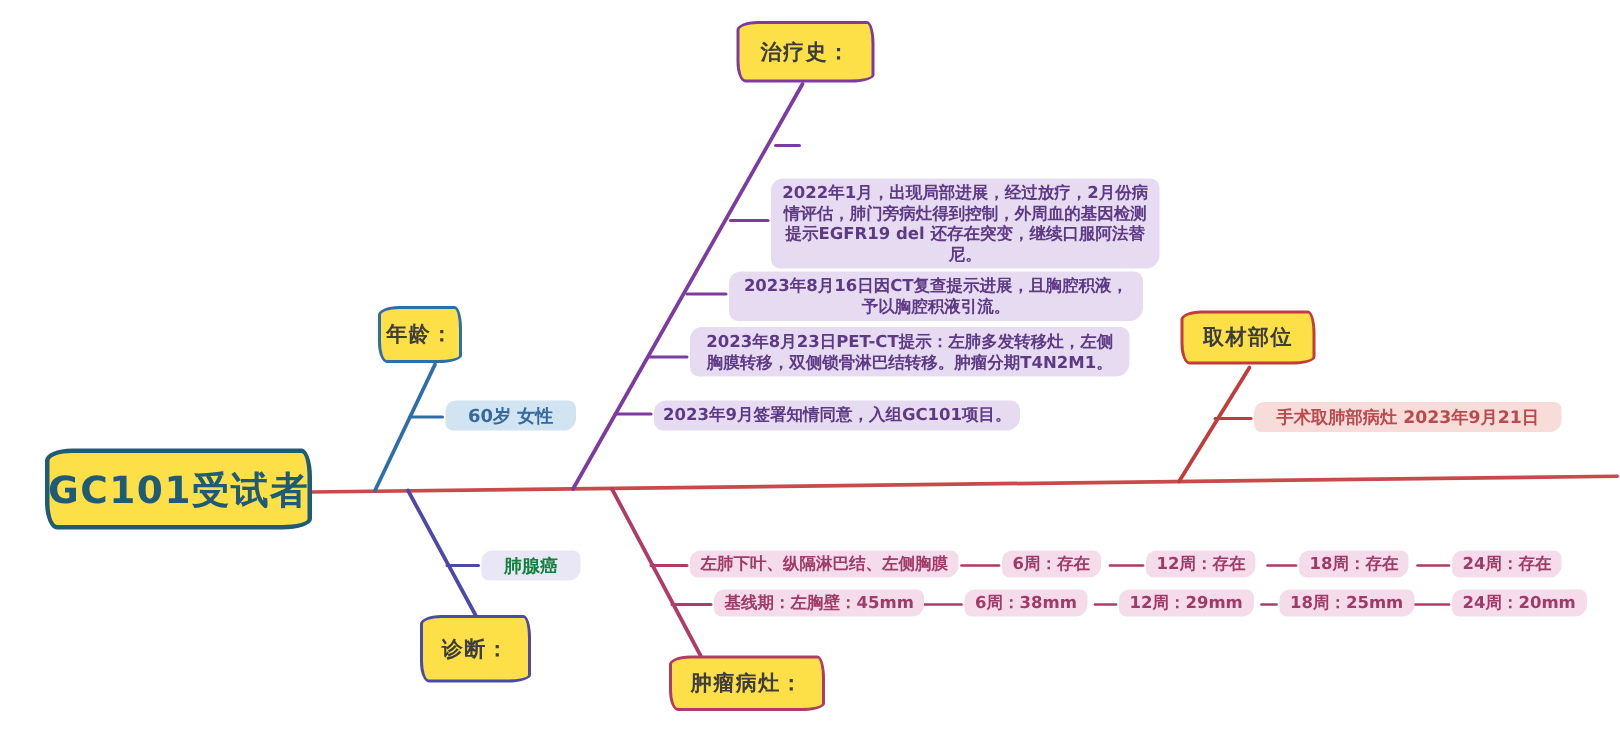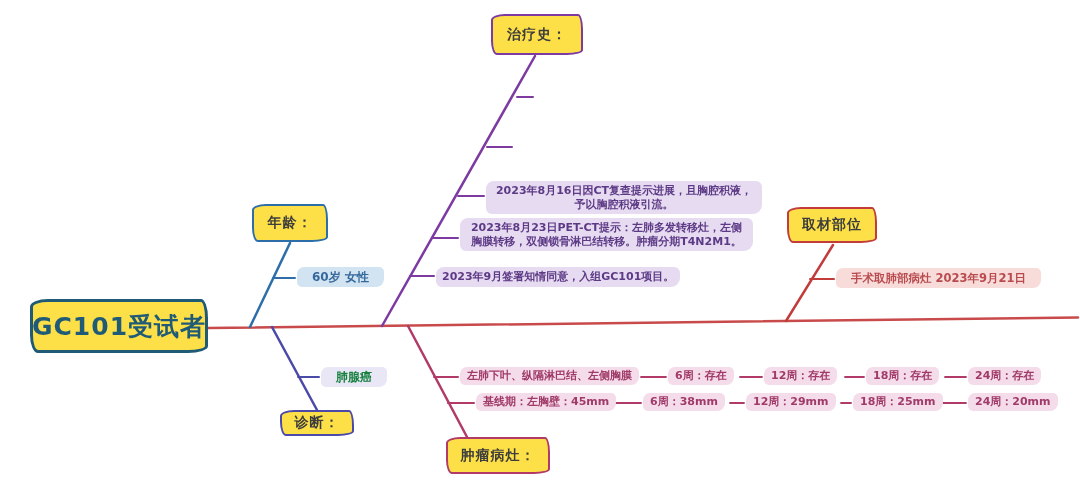--- a/index.html
+++ b/index.html
@@ -74,38 +74,39 @@
     <path d="M614,403 L641,403" stroke="#b13a68" stroke-width="1.8" fill="none" stroke-linecap="round"></path>
     <path d="M730,403 L744,403" stroke="#b13a68" stroke-width="1.8" fill="none" stroke-linecap="round"></path>
     <path d="M841,403 L851,403" stroke="#b13a68" stroke-width="1.8" fill="none" stroke-linecap="round"></path>
     <path d="M940,403 L966,403" stroke="#b13a68" stroke-width="1.8" fill="none" stroke-linecap="round"></path>
   </svg>
 
   <div class="node node-main" style="left:30px;top:299px;width:178px;height:54px;">
     <span>GC101受试者</span>
   </div>
 
-  <div class="node node-age" style="left:252px;top:204px;width:76px;height:38px;">
+  <div class="node node-age" style="left:252px;top:204px;width:56px;height:38px;">
     <span>年龄：</span>
   </div>
   <div class="leaf leaf-age" style="left:297px;top:267px;">60岁 女性</div>
 
   <div class="node node-treatment" style="left:491px;top:14px;width:92px;height:41px;">
     <span>治疗史：</span>
   </div>
+  <div class="titem" style="left:514px;top:119px;width:259px;">2022年1月，出现局部进展，经过放疗，2月份病情评估，肺门旁病灶得到控制，外周血的基因检测提示EGFR19 del 还存在突变，继续口服阿法替尼。</div>
   <div class="titem" style="left:486px;top:181px;width:276px;">2023年8月16日因CT复查提示进展，且胸腔积液，予以胸腔积液引流。</div>
   <div class="titem" style="left:460px;top:218px;width:293px;">2023年8月23日PET-CT提示：左肺多发转移灶，左侧胸膜转移，双侧锁骨淋巴结转移。肿瘤分期T4N2M1。</div>
   <div class="titem" style="left:436px;top:267px;">2023年9月签署知情同意，入组GC101项目。</div>
 
   <div class="node node-sampling" style="left:787px;top:207px;width:90px;height:36px;">
     <span>取材部位</span>
   </div>
   <div class="leaf leaf-sampling" style="left:836px;top:268px;">手术取肺部病灶  2023年9月21日</div>
 
-  <div class="node node-diagnosis" style="left:280px;top:410px;width:74px;height:26px;">
+  <div class="node node-diagnosis" style="left:280px;top:410px;width:74px;height:45px;">
     <span>诊断：</span>
   </div>
   <div class="leaf leaf-diagnosis" style="left:321px;top:367px;">肺腺癌</div>
 
   <div class="node node-lesions" style="left:418px;top:437px;width:104px;height:37px;margin-left:28px;">
     <span>肿瘤病灶：</span>
   </div>
 
   <div class="cell" style="left:460px;top:367px;">左肺下叶、纵隔淋巴结、左侧胸膜</div>
   <div class="cell" style="left:668px;top:367px;">6周：存在</div>

